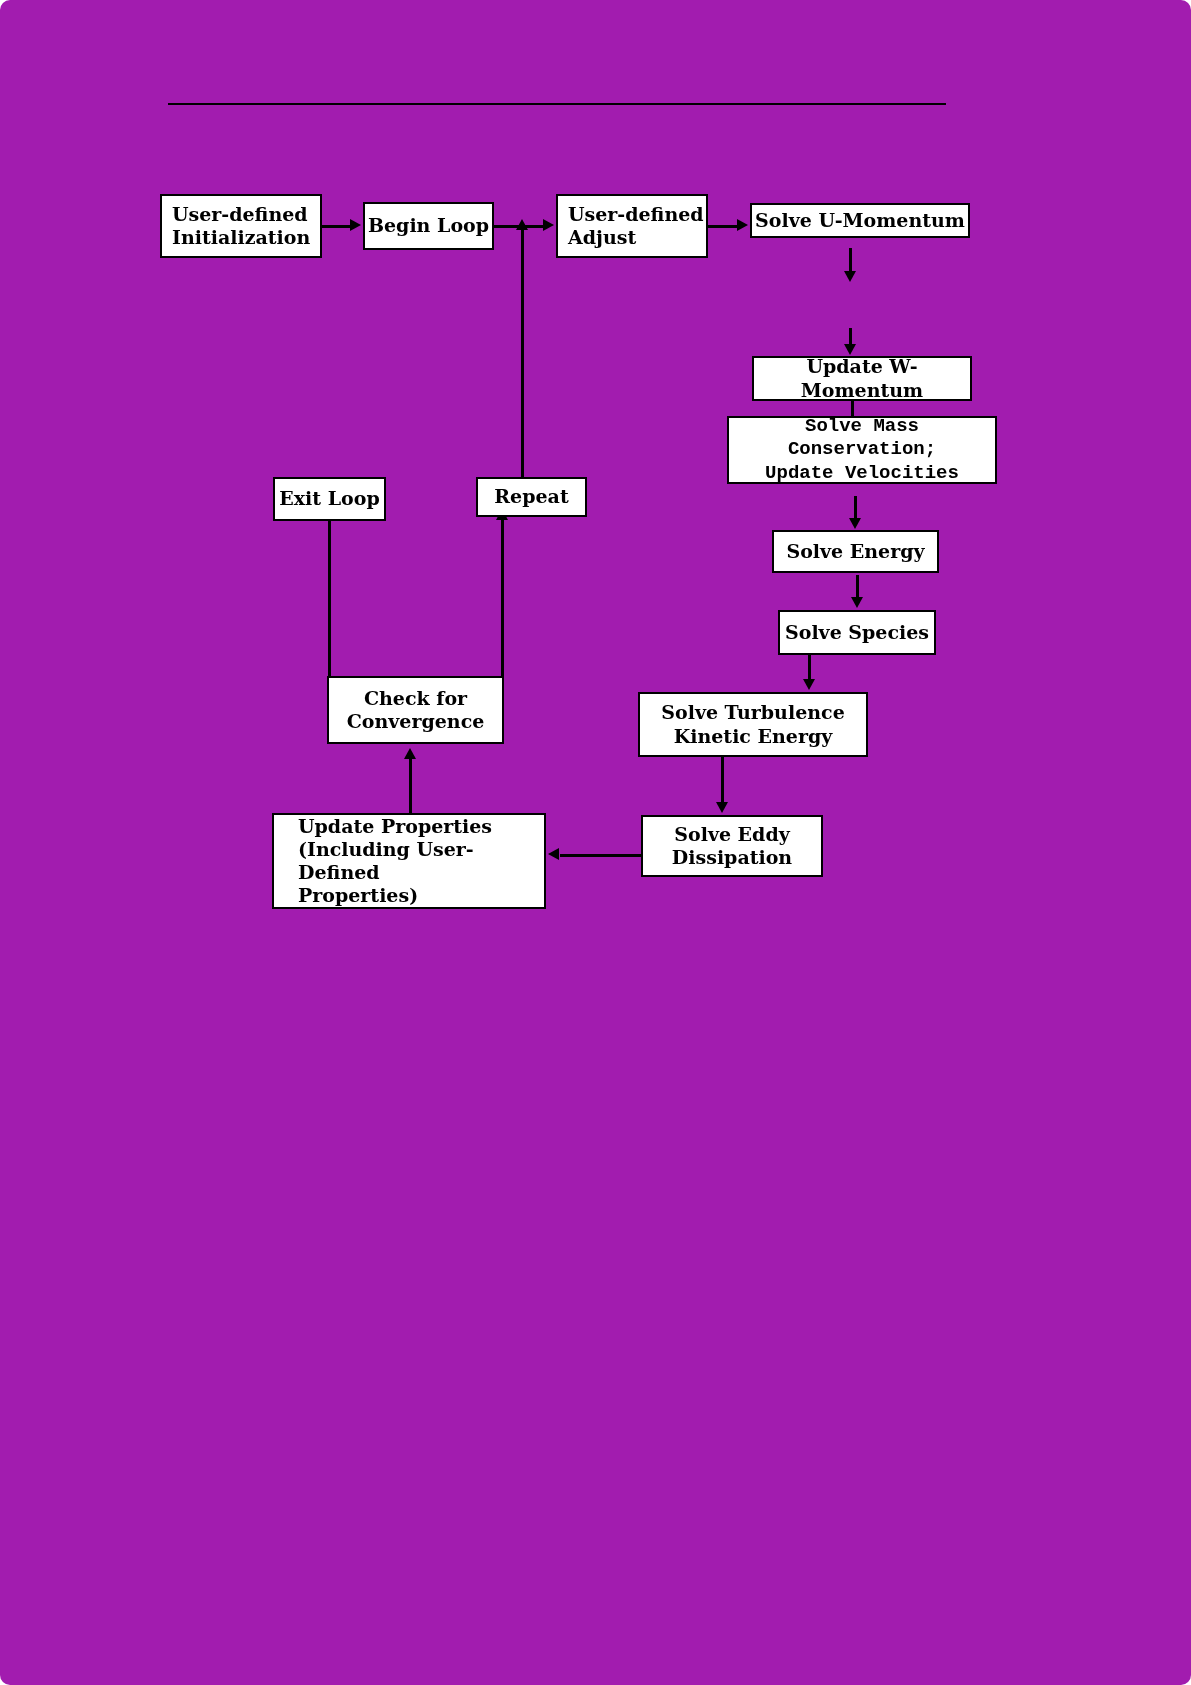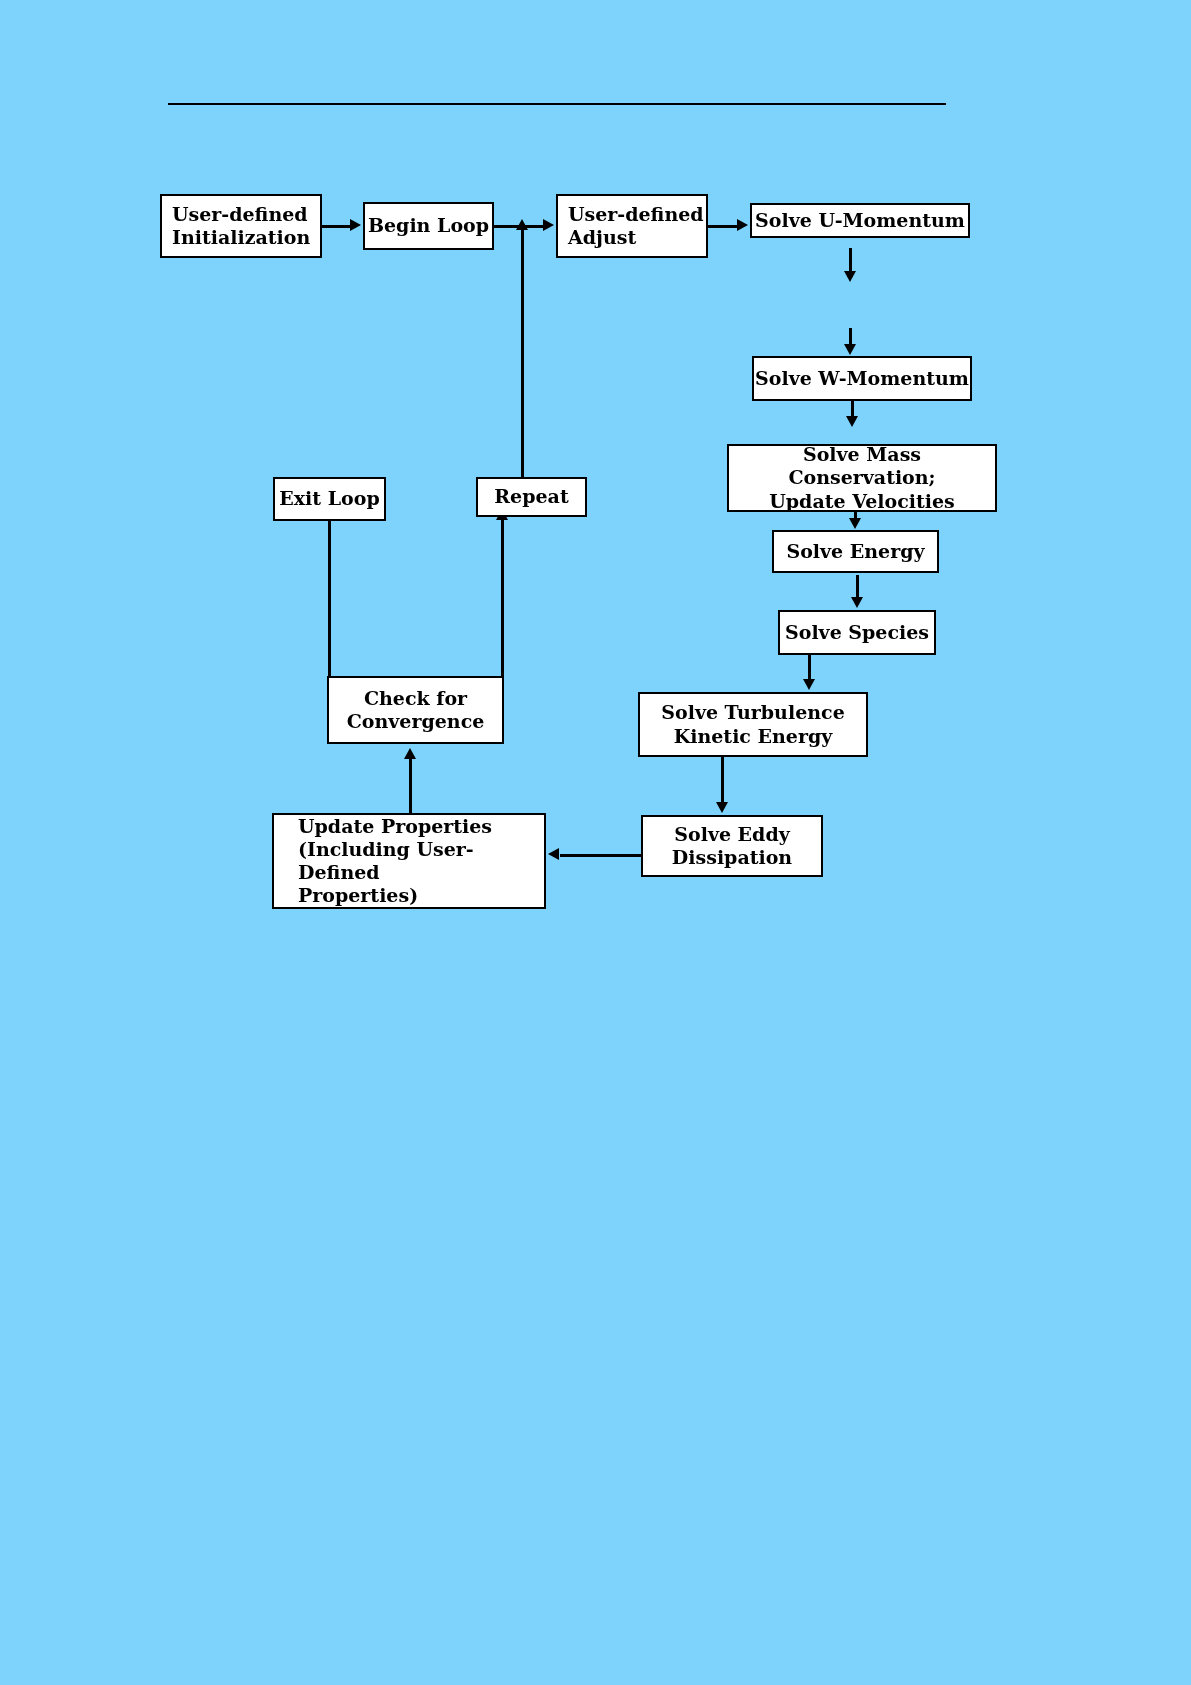--- a/index.html
+++ b/index.html
@@ -13,21 +13,22 @@
     position: relative;
     font-family: "DejaVu Serif", "Liberation Serif", serif;
     overflow: hidden;
   }
 
   #page {
     position: absolute;
     left: 0; top: 0;
     width: 1191px;
     height: 1685px;
-    background: #7dd3fc;
+    background: #a21caf;
+    border-radius: 10px;
   }
 
   
   .header-rule {
     position: absolute;
     left: 168px;
     top: 103px;
     width: 778px;
     height: 2px;
     background: #000000;
@@ -126,24 +127,24 @@
       <span class="txt">User-defined
 Adjust</span>
     </div>
 
     <div class="node center" style="left:750px; top:203px; width:220px; height:35px;">
       <span class="txt">Solve U-Momentum</span>
     </div>
 
 
     <div class="node center" style="left:752px; top:356px; width:220px; height:45px;">
-      <span class="txt">Solve W-Momentum</span>
-    </div>
-
-    <div class="node center" style="left:727px; top:444px; width:270px; height:68px;">
+      <span class="txt">Update W-Momentum</span>
+    </div>
+
+    <div class="node center" style="left:727px; top:416px; width:270px; height:68px;font-family:Liberation Mono, monospace;">
       <span class="txt">Solve Mass Conservation;
 Update Velocities</span>
     </div>
 
     <div class="node center" style="left:772px; top:530px; width:167px; height:43px;">
       <span class="txt">Solve Energy</span>
     </div>
 
     <div class="node center" style="left:778px; top:610px; width:158px; height:45px;">
       <span class="txt">Solve Species</span>

